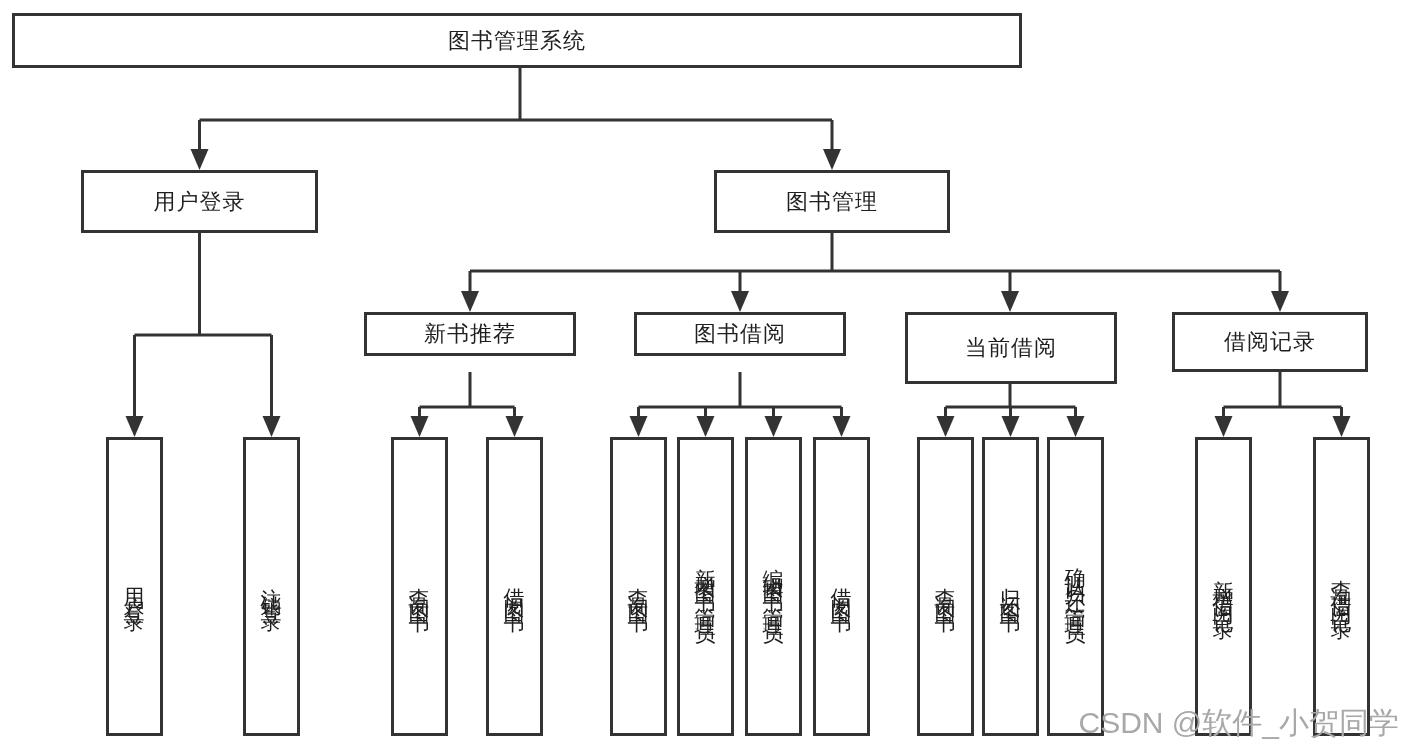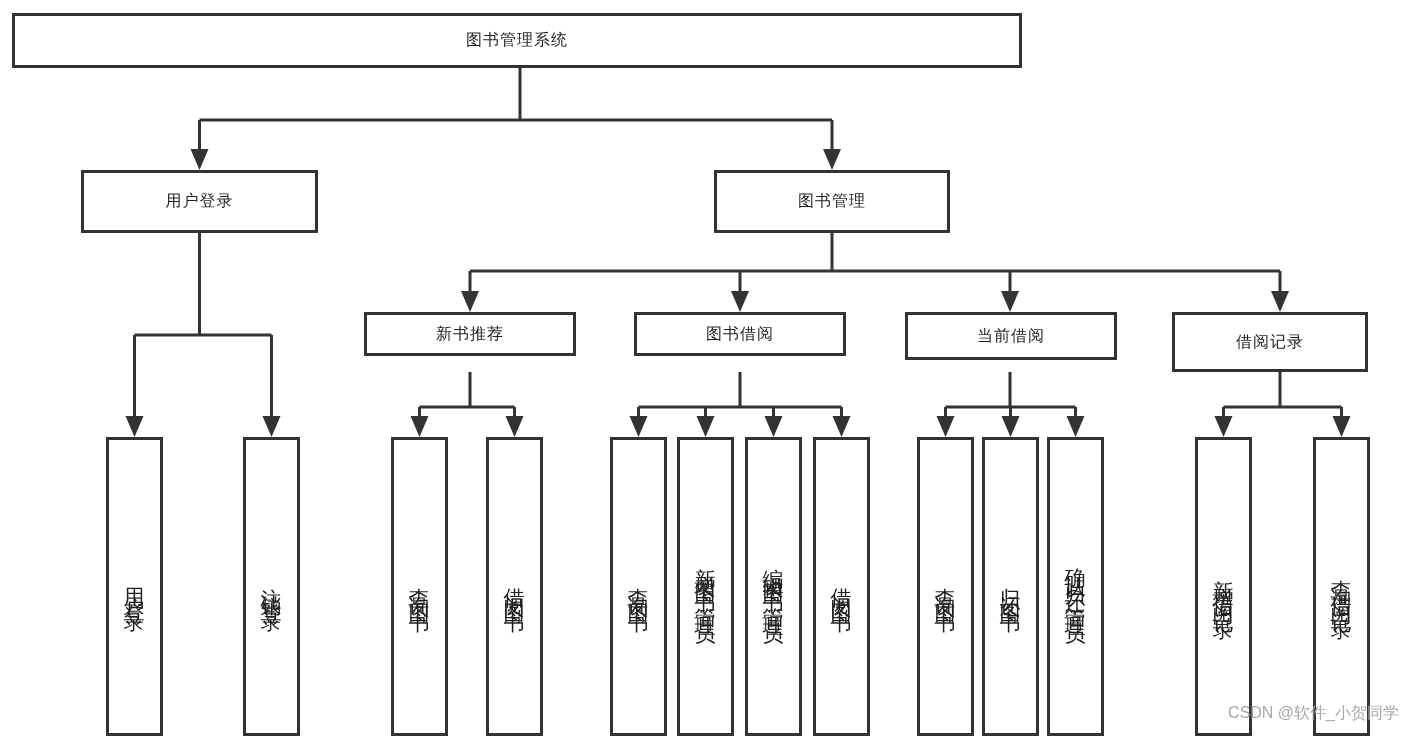--- a/index.html
+++ b/index.html
@@ -22,62 +22,62 @@
   .box {
     position: absolute;
     background: #ffffff;
     border: 3px solid #333333;
     display: flex;
     align-items: center;
     justify-content: center;
     text-align: center;
   }
   .hlabel {
-    font-size: 16px;
+    font-size: 22px;
     letter-spacing: 1px;
     white-space: nowrap;
   }
   .leaf { width: 57px; height: 299px; top: 437px; }
   .vlabel {
     writing-mode: vertical-rl;
     text-orientation: mixed;
     font-size: 21px;
     line-height: 1;
     letter-spacing: 8px;
     white-space: nowrap;
   }
   
   #root-box   { left: 12px;  top: 13px;  width: 1010px; height: 55px; }
   
   #user-login { left: 81px;  top: 170px; width: 237px; height: 63px; }
   #book-mgmt  { left: 714px; top: 170px; width: 236px; height: 63px; text-align: center; }
   
   #g-rec     { left: 364px;  top: 312px; width: 212px; height: 44px; }
   #g-borrow  { left: 634px;  top: 312px; width: 212px; height: 44px; }
-  #g-current { left: 905px;  top: 312px; width: 212px; height: 48px; }
+  #g-current { left: 905px;  top: 312px; width: 212px; height: 72px; }
   #g-record  { left: 1172px; top: 312px; width: 196px; height: 60px; }
   
   #lf-login  { left: 106px; }
   #lf-logout { left: 243px; }
   #lf-rec-q  { left: 391px; }
   #lf-rec-b  { left: 486px; }
   #lf-bb-q   { left: 610px; }
   #lf-bb-a   { left: 677px; }
   #lf-bb-e   { left: 745px; }
   #lf-bb-b   { left: 813px; }
   #lf-cb-q   { left: 917px; }
   #lf-cb-r   { left: 982px; }
   #lf-cb-c   { left: 1047px; }
   #lf-br-a   { left: 1195px; }
   #lf-br-q   { left: 1313px; }
   #watermark {
     position: absolute;
     right: 6px;
     top: 703px;
-    font-size: 16px;
+    font-size: 30px;
     color: #a8a8a8;
     white-space: nowrap;
   }
 </style>
 </head>
 <body>
 
 <div id="canvas">
 
   <svg id="connectors" viewBox="0 0 1405 747" xmlns="http://www.w3.org/2000/svg">

